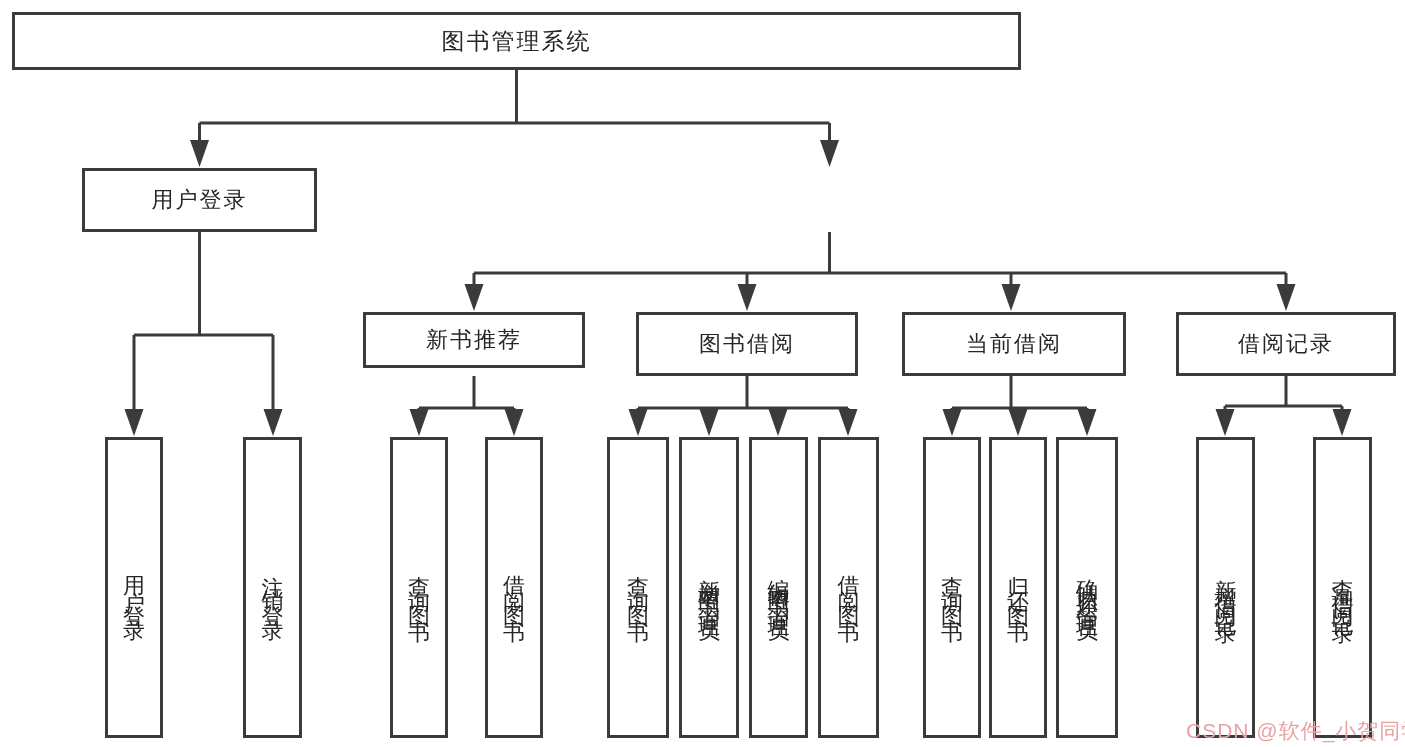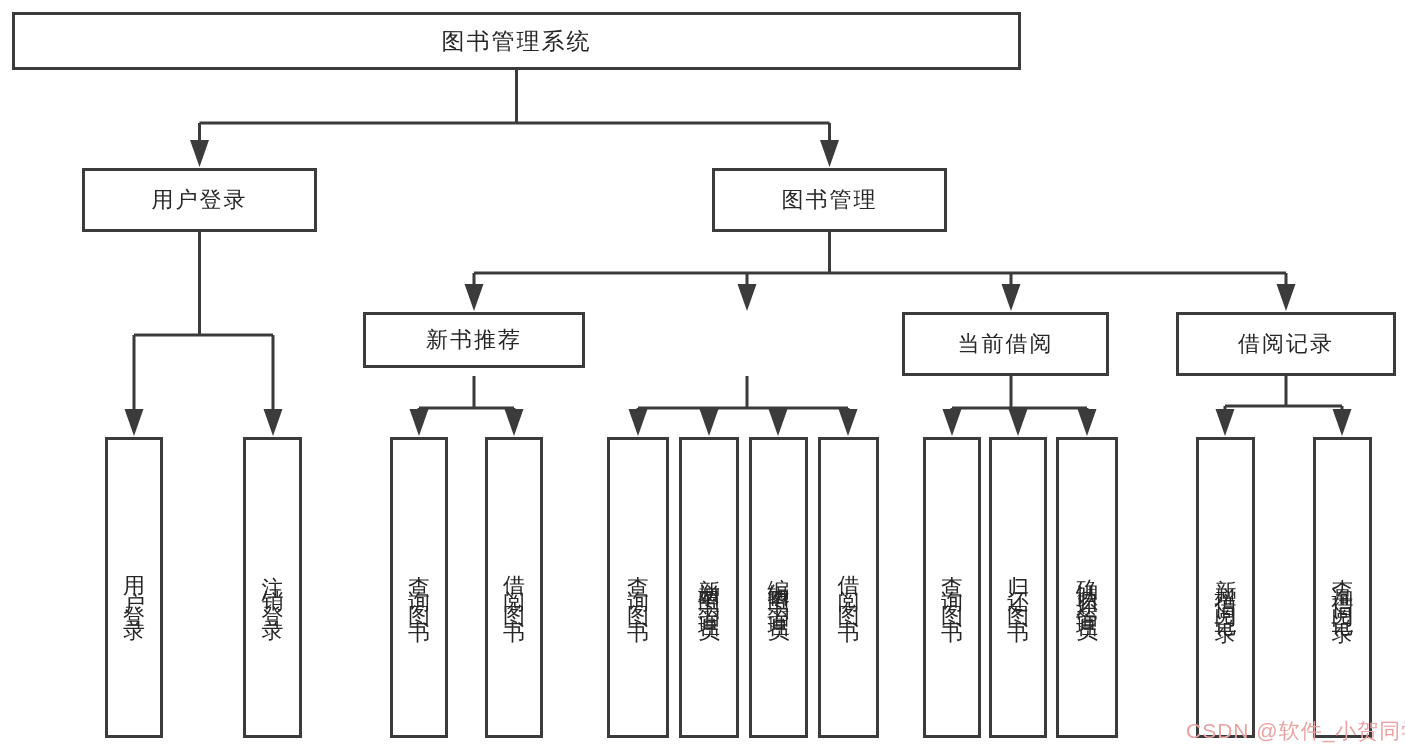--- a/index.html
+++ b/index.html
@@ -98,28 +98,28 @@
     <polygon points="1332.5,409 1351.5,409 1342,436"></polygon>
   </svg>
 
   <div class="box h root" style="left:12px; top:12px; width:1009px; height:58px">
     <span>图书管理系统</span>
   </div>
 
   <div class="box h" style="left:82px; top:168px; width:235px; height:64px">
     <span>用户登录</span>
   </div>
-  <div class="box h" style="left:712px; top:168px; width:235px; height:64px">
-    <span>图书管理</span>
-  </div>
 
   <div class="box h" style="left:363px; top:312px; width:222px; height:56px">
     <span>新书推荐</span>
   </div>
-  <div class="box h" style="left:902px; top:312px; width:207px; height:64px">
+  <div class="box h" style="left:636px; top:312px; width:222px; height:64px">
+    <span>图书借阅</span>
+  </div>
+  <div class="box h" style="left:902px; top:312px; width:224px; height:64px">
     <span>当前借阅</span>
   </div>
   <div class="box h" style="left:1176px; top:312px; width:220px; height:64px">
     <span>借阅记录</span>
   </div>
 
   <div class="box v" style="left:105px; top:437px; width:58px; height:301px">
     <span class="ls-l">用户登录</span>
   </div>
   <div class="box v" style="left:243px; top:437px; width:59px; height:301px">

